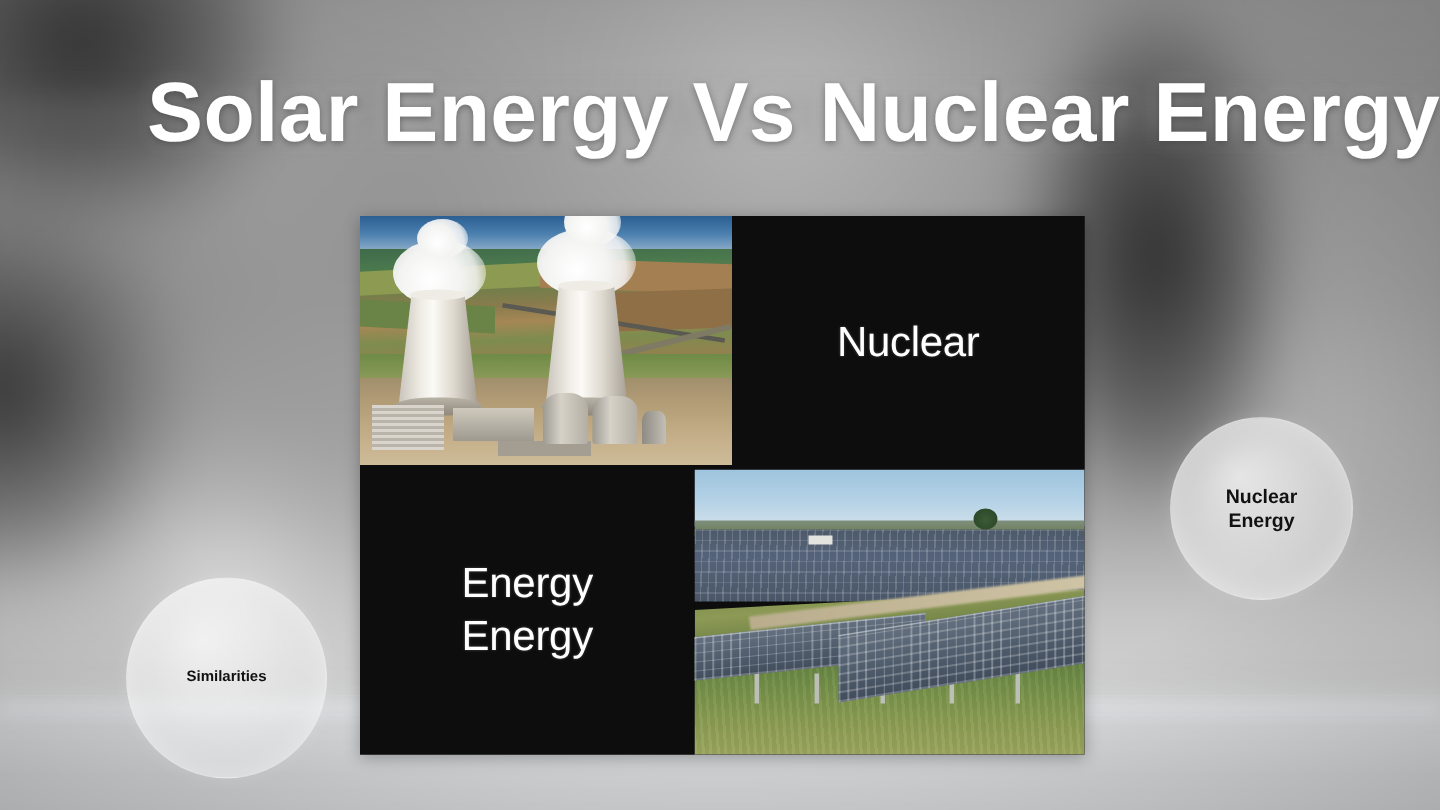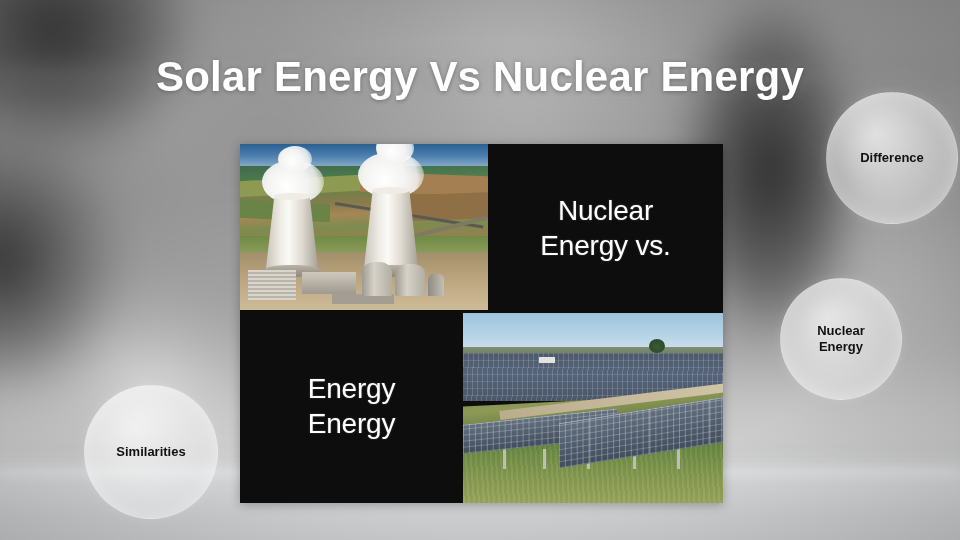--- a/index.html
+++ b/index.html
@@ -76,28 +76,27 @@
     inset: 0;
     background: radial-gradient(ellipse 700px 420px at 480px 270px, rgba(0,0,0,0) 55%, rgba(0,0,0,0.18) 100%);
   }
 
   
   .slide-title {
     position: absolute;
     left: 0;
     right: 0;
     top: 42px;
-    text-align: center;
+    text-align: right;
     color: #ffffff;
-    font-size: 42px;
+    font-size: 56px;
     font-weight: bold;
     letter-spacing: 0.2px;
     text-shadow: 0 1px 5px rgba(60,60,60,0.55), 0 0 14px rgba(255,255,255,0.18);
     white-space: nowrap;
-    margin-top: 11px;
   }
 
   
   .collage {
     position: absolute;
     left: 240px;
     top: 144px;
     width: 483px;
     height: 359px;
     box-shadow: 0 2px 10px rgba(0,0,0,0.28);
@@ -274,21 +273,21 @@
     display: flex;
     align-items: center;
     justify-content: center;
     text-align: center;
     color: #111111;
     font-weight: bold;
     line-height: 1.25;
     backdrop-filter: blur(1px);
   }
   .bubble-solar      { left: 55px;  top: 200px; width: 156px; height: 156px; font-size: 17px; }
-  .bubble-similar    { left: 84px;  top: 385px; width: 132px; height: 132px; font-size: 13px; }
+  .bubble-similar    { left: 84px;  top: 385px; width: 132px; height: 132px; font-size: 10px; }
   .bubble-difference { left: 826px; top: 92px;  width: 130px; height: 130px; font-size: 13px; }
   .bubble-nuclear    { left: 780px; top: 278px; width: 120px; height: 120px; font-size: 13px; }
 </style>
 </head>
 <body>
 
 <div id="slide">
 
   <div class="bg-layer">
     <div class="bg-base"></div>
@@ -332,21 +331,20 @@
       <div class="np-bld np-b2"></div>
       <div class="np-bld np-b3"></div>
       <div class="np-dome np-d1"></div>
       <div class="np-dome np-d2"></div>
       <div class="np-dome np-d3"></div>
     </div>
 
     <div class="quad q-nuclear-text">
       <div class="panel-text">
         <div>Nuclear</div>
-        <div>Energy vs.</div>
       </div>
     </div>
 
     <div class="quad q-solar-text">
       <div class="panel-text">
         <div>Energy</div>
         <div>Energy</div>
       </div>
     </div>
 
@@ -367,23 +365,20 @@
       <div class="sp-row sp-rowA"></div>
       <div class="sp-row sp-rowB"></div>
     </div>
   </div>
 
 
   <div class="bubble bubble-similar">
     <span>Similarities</span>
   </div>
 
-  <div class="bubble bubble-difference">
-    <span>Difference</span>
-  </div>
 
   <div class="bubble bubble-nuclear">
     <div>
       <div>Nuclear</div>
       <div>Energy</div>
     </div>
   </div>
 
 </div>
 

